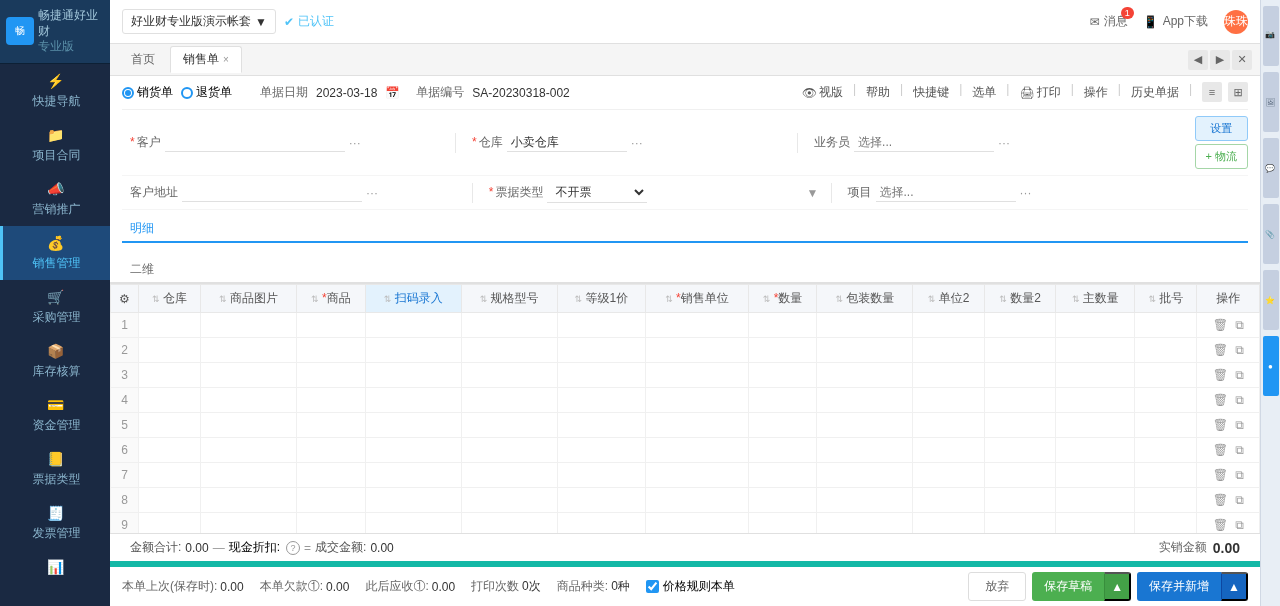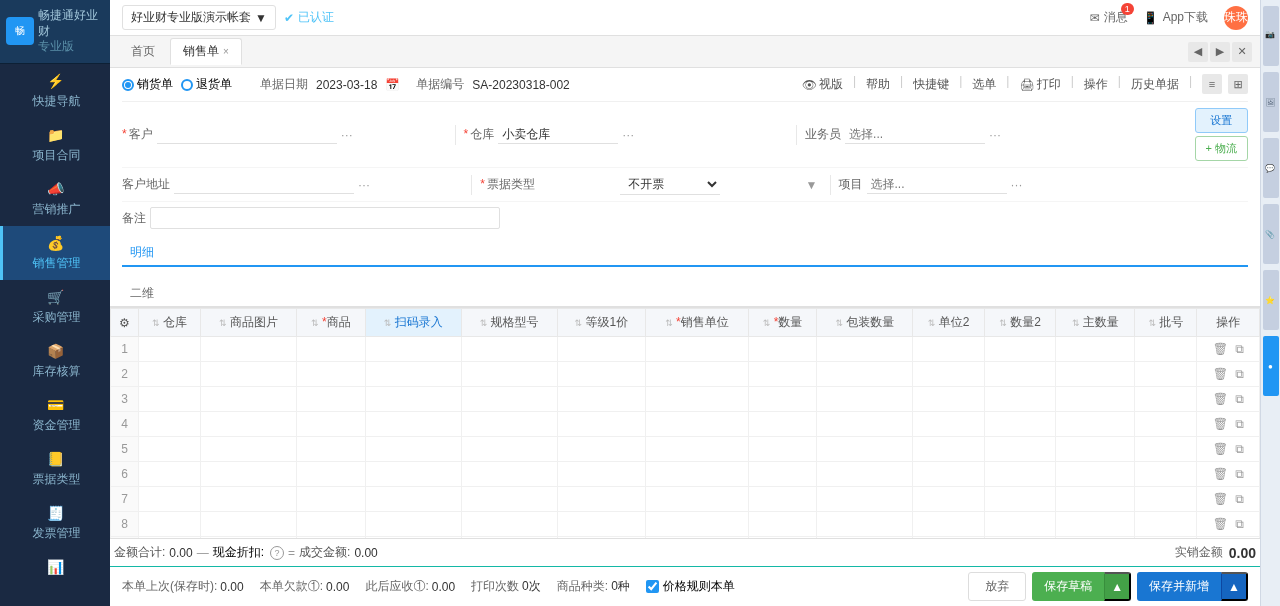--- a/index.html
+++ b/index.html
@@ -13,21 +13,21 @@
     .sidebar-search { padding: 6px 8px; }
     .sidebar-search-btn { width: 100%; background: #243d5e; border: none; border-radius: 3px; color: #8ab4cc; padding: 5px 4px; cursor: pointer; text-align: left; font-size: 11px; }
     .sidebar-nav-item { display: flex; flex-direction: column; align-items: center; padding: 8px 4px; color: #8ab4cc; cursor: pointer; font-size: 10px; gap: 3px; border-left: 3px solid transparent; }
     .sidebar-nav-item.active { background: #1e4a7a; color: #4fc3f7; border-left-color: #4fc3f7; }
     .sidebar-nav-icon { width: 18px; height: 18px; display: flex; align-items: center; justify-content: center; font-size: 14px; }
 
     
     .main { flex: 1; display: flex; flex-direction: column; height: 606px; overflow: hidden; }
 
     
-    .topbar { height: 36px; background: #fff; border-bottom: 1px solid #e0e0e0; display: flex; align-items: center; padding: 0 12px; gap: 8px; flex-shrink: 0; }
+    .topbar { height: 44px; background: #fff; border-bottom: 1px solid #e0e0e0; display: flex; align-items: center; padding: 0 12px; gap: 8px; flex-shrink: 0; }
     .topbar-dropdown { display: flex; align-items: center; gap: 4px; color: #333; font-size: 12px; border: 1px solid #e0e0e0; border-radius: 3px; padding: 3px 8px; cursor: pointer; }
     .topbar-cert { display: flex; align-items: center; gap: 4px; color: #4fc3f7; font-size: 11px; }
     .topbar-right { margin-left: auto; display: flex; align-items: center; gap: 16px; }
     .topbar-icon-group { display: flex; align-items: center; gap: 4px; color: #666; font-size: 11px; cursor: pointer; position: relative; }
     .badge { background: #f44336; color: white; border-radius: 8px; font-size: 9px; padding: 1px 4px; position: absolute; top: -6px; right: -6px; }
     .user-avatar { width: 24px; height: 24px; border-radius: 50%; background: #ff7043; display: flex; align-items: center; justify-content: center; color: white; font-size: 10px; }
 
     
     .tabbar { height: 32px; background: #f5f5f5; border-bottom: 1px solid #e0e0e0; display: flex; align-items: center; padding: 0 8px; gap: 2px; flex-shrink: 0; }
     .tab { display: flex; align-items: center; gap: 4px; padding: 4px 12px; font-size: 12px; cursor: pointer; border-radius: 3px 3px 0 0; border: 1px solid transparent; }
@@ -45,27 +45,27 @@
     .radio-dot { width: 12px; height: 12px; border-radius: 50%; border: 2px solid #2196F3; display: flex; align-items: center; justify-content: center; }
     .radio-dot.checked::after { content: ''; width: 6px; height: 6px; background: #2196F3; border-radius: 50%; }
     .form-meta { display: flex; align-items: center; gap: 8px; margin-left: 16px; color: #555; }
     .form-meta-label { color: #666; }
     .form-meta-value { color: #333; }
     .calendar-icon { color: #999; cursor: pointer; }
     .toolbar-right { margin-left: auto; display: flex; gap: 6px; }
     .toolbar-btn { display: flex; align-items: center; gap: 2px; color: #555; font-size: 11px; cursor: pointer; padding: 2px 4px; }
 
     .form-row { display: flex; align-items: center; padding: 6px 0; gap: 0; border-bottom: 1px solid #f5f5f5; }
-    .form-field { display: flex; align-items: center; flex: 1; min-width: 0; }
+    .form-field { display: flex; align-items: center; flex: 1; min-width: 0; margin-left: 8px; }
     .field-label { color: #666; white-space: nowrap; padding-right: 4px; flex-shrink: 0; }
     .field-label.required::before { content: '*'; color: #f44336; margin-right: 2px; }
     .field-input { flex: 1; border: none; border-bottom: 1px solid #e0e0e0; padding: 2px 4px; color: #333; outline: none; min-width: 0; }
     .field-more { color: #999; cursor: pointer; padding: 0 4px; flex-shrink: 0; }
     .field-divider { width: 1px; background: #e8e8e8; height: 20px; margin: 0 8px; flex-shrink: 0; }
-    .field-select-wrapper { display: flex; align-items: center; flex: 1; justify-content: center; }
+    .field-select-wrapper { display: flex; align-items: center; flex: 1; }
     .field-select { border: none; border-bottom: 1px solid #e0e0e0; padding: 2px 4px; color: #333; outline: none; background: transparent; flex: 1; }
     .remarks-row { display: flex; align-items: center; padding: 5px 0; }
     .remarks-input { flex: 1; border: 1px solid #e0e0e0; padding: 3px 6px; border-radius: 2px; color: #333; outline: none; max-width: 350px; }
 
     
     .content-tabs { display: flex; gap: 16px; padding: 6px 12px 0; background: #fff; border-bottom: 2px solid #e0e0e0; flex-shrink: 0; flex-direction: column; }
     .content-tab { padding: 4px 8px; cursor: pointer; color: #666; border-bottom: 2px solid transparent; margin-bottom: -2px; }
     .content-tab.active { color: #2196F3; border-bottom-color: #2196F3; font-weight: 500; }
 
     
@@ -75,21 +75,21 @@
     .data-table th.highlight { background: #e3f2fd; color: #1976D2; }
     .data-table td { border: 1px solid #f0f0f0; padding: 4px; height: 22px; }
     .data-table td.row-num { text-align: center; color: #999; background: #fafafa; width: 24px; }
     .data-table tr.subtotal td { background: #fff8e1; font-weight: 500; margin-top: 24px; }
     .settings-col { width: 28px; text-align: center; }
     .col-arrows { color: #bbb; font-size: 9px; }
     .row-action-btn { background: none; border: none; cursor: pointer; color: #999; padding: 1px 2px; font-size: 12px; }
 
     
     .footer { background: #fff; border-top: 1px solid #e0e0e0; flex-shrink: 0; }
-    .footer-top { display: flex; align-items: center; padding: 5px 4px; border-bottom: 1px solid #14b8a6; }
+    .footer-top { display: flex; align-items: center; padding: 5px 20px; border-bottom: 6px solid #14b8a6; }
     .footer-amount { display: flex; align-items: center; gap: 4px; color: #555; }
     .footer-amount-value { color: #333; font-weight: 500; }
     .footer-dash { color: #999; margin: 0 4px; }
     .footer-discount { display: flex; align-items: center; gap: 6px; }
     .help-icon { width: 14px; height: 14px; border-radius: 50%; border: 1px solid #999; display: flex; align-items: center; justify-content: center; color: #999; font-size: 9px; cursor: pointer; }
     .equals-sign { color: #999; margin: 0 4px; }
     .footer-actual { margin-left: auto; display: flex; align-items: center; gap: 6px; }
     .actual-label { color: #666; }
     .actual-value { font-size: 14px; font-weight: bold; color: #333; }
 
@@ -309,24 +309,20 @@
         <span class="field-more" style="color:#999;">▼</span>
       </div>
       <div class="field-divider"></div>
       <div class="form-field" style="flex:1.2;">
         <span class="field-label">项目</span>
         <input class="field-input" type="text" placeholder="选择..." style="max-width: 140px;">
         <span class="field-more">···</span>
       </div>
     </div>
 
-    <div class="remarks-row">
-      <span class="field-label" style="padding-right:4px;">备注</span>
-      <input class="remarks-input" type="text" value="" style="">
-    </div>
 
   </div>
 
   <div class="content-tabs">
     <div class="content-tab active">明细</div>
     <div class="content-tab">二维</div>
   </div>
 
   <div class="table-wrapper">
     <table class="data-table">

